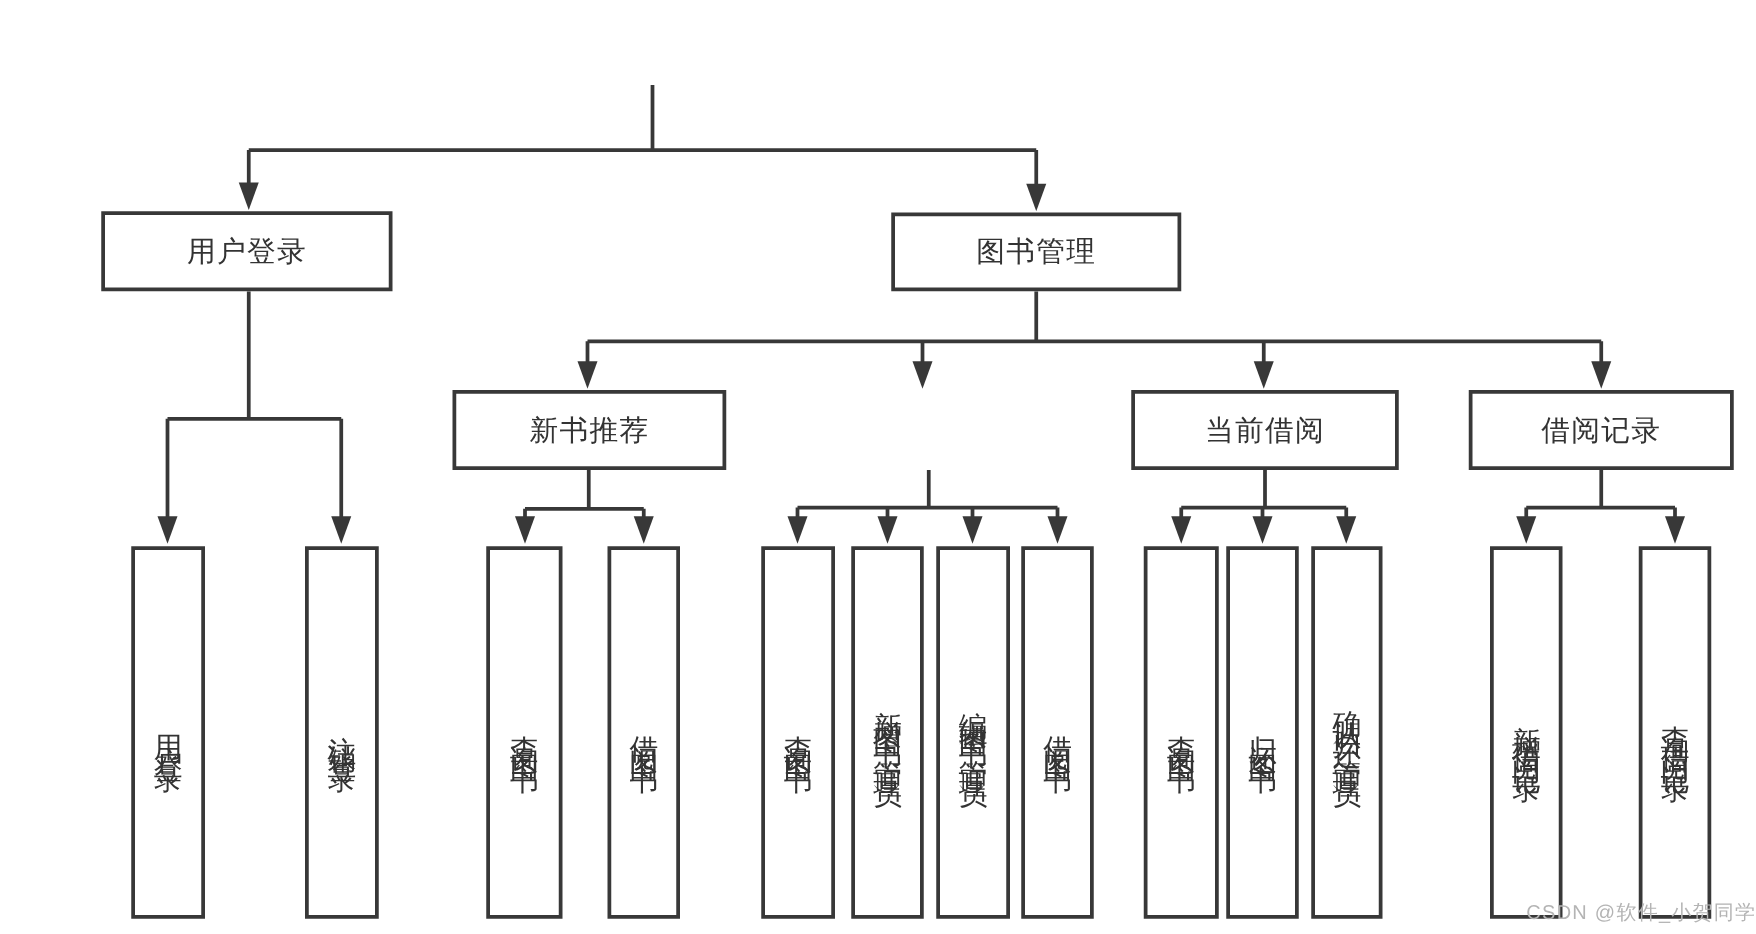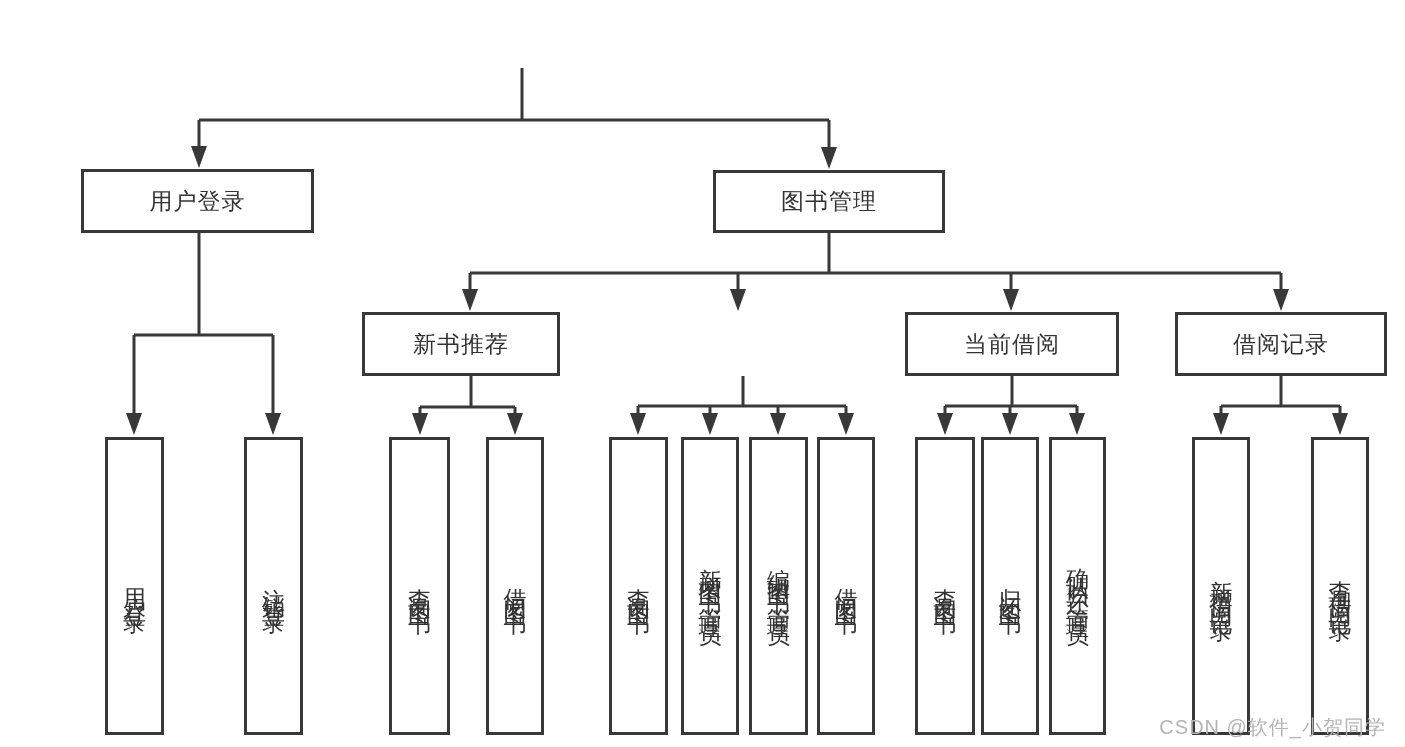--- a/index.html
+++ b/index.html
@@ -32,23 +32,23 @@
   }
   .leaf .label{
     writing-mode:vertical-rl;
     text-orientation:mixed;
     letter-spacing:8px;
     line-height:1;
     font-size:23px;
   }
   .watermark{
     position:absolute;
-    right:19px;bottom:6px;
+    right:0;bottom:6px;
     color:var(--watermark);
-    font-size:20px;
+    font-size:16px;
     letter-spacing:1px;
     z-index:5;
     white-space:nowrap;
   }
 </style>
 </head>
 <body>
 
 <div class="stage">
 
@@ -103,21 +103,21 @@
   </svg>
 
 
   <div class="node" style="left:81px;top:169px;width:233px;height:64px;">
     <span class="label">用户登录</span>
   </div>
   <div class="node" style="left:713px;top:170px;width:232px;height:63px;">
     <span class="label">图书管理</span>
   </div>
 
-  <div class="node" style="left:362px;top:312px;width:198px;height:64px;">
+  <div class="node" style="left:362px;top:312px;width:219px;height:64px;">
     <span class="label">新书推荐</span>
   </div>
   <div class="node" style="left:905px;top:312px;width:214px;height:64px;">
     <span class="label">当前借阅</span>
   </div>
   <div class="node" style="left:1175px;top:312px;width:212px;height:64px;">
     <span class="label">借阅记录</span>
   </div>
 
   <div class="node leaf" style="left:105px;top:437px;width:59px;height:298px;">

